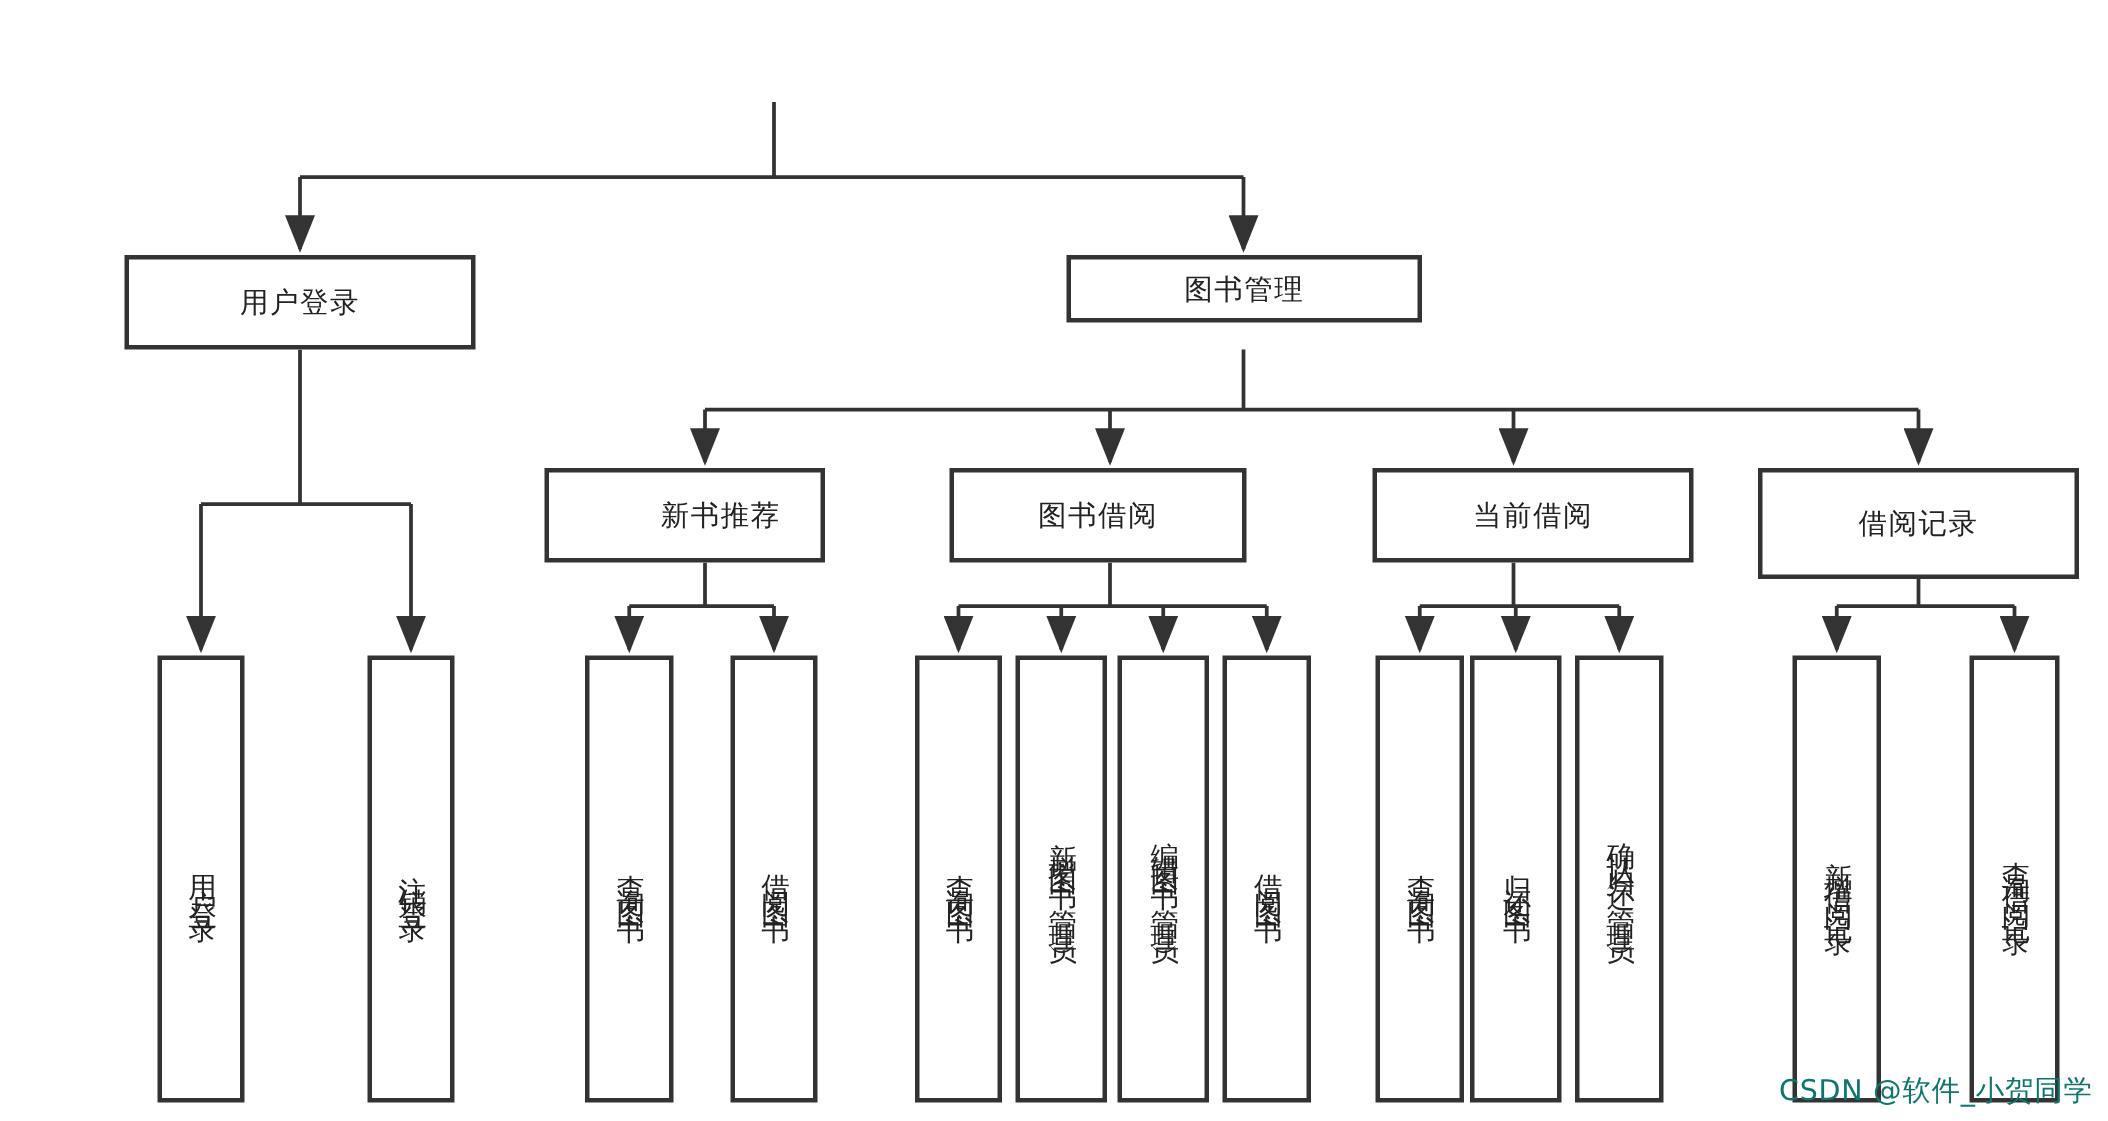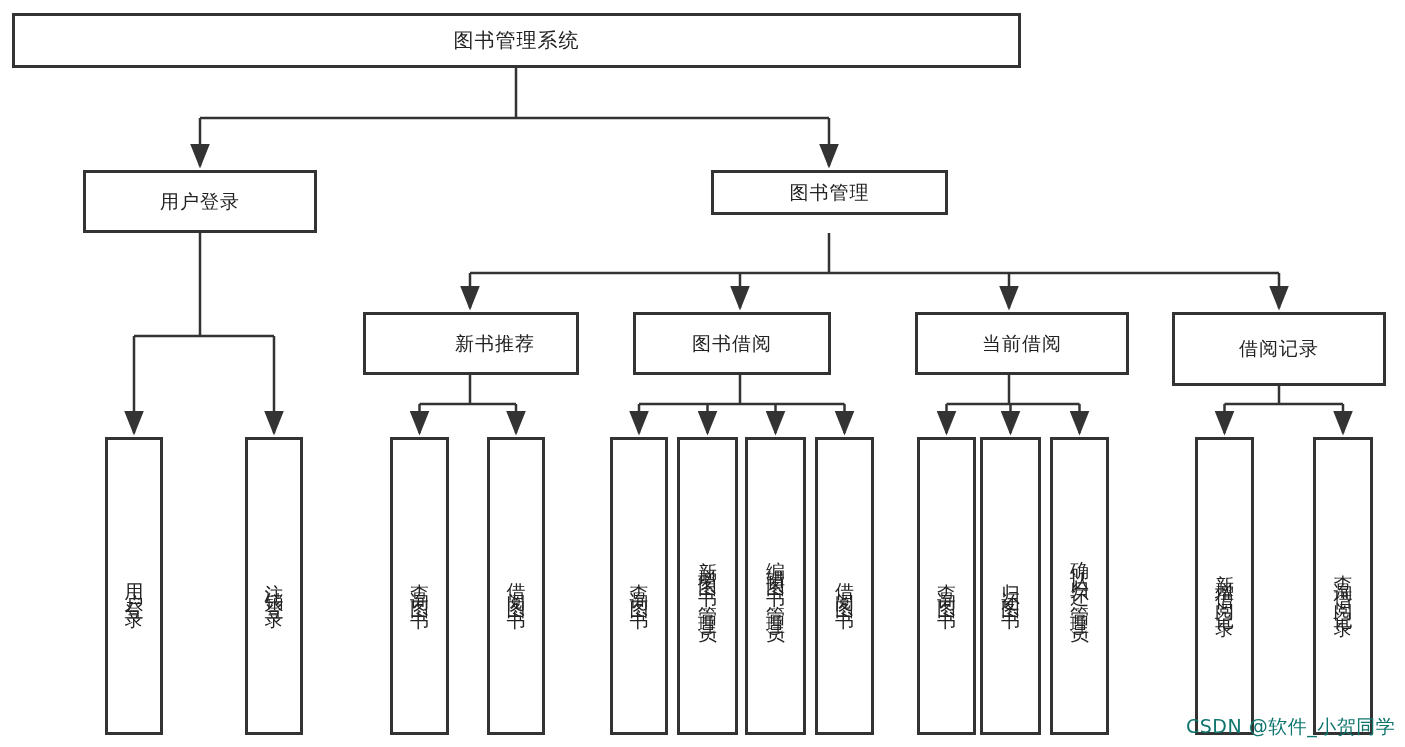--- a/index.html
+++ b/index.html
@@ -82,26 +82,25 @@
 
       <line x1="946.5" y1="404" x2="946.5" y2="433" marker-end="url(#ah)"></line>
       <line x1="1010.5" y1="404" x2="1010.5" y2="433" marker-end="url(#ah)"></line>
       <line x1="1079.5" y1="404" x2="1079.5" y2="433" marker-end="url(#ah)"></line>
 
       <line x1="1224.5" y1="404" x2="1224.5" y2="433" marker-end="url(#ah)"></line>
       <line x1="1343" y1="404" x2="1343" y2="433" marker-end="url(#ah)"></line>
     </g>
   </svg>
 
-  <div class="node root" style="left:12px;top:13px;width:1009px;height:55px;">图书管理系统</div>
 
   <div class="node" style="left:83px;top:170px;width:234px;height:63px;">用户登录</div>
   <div class="node" style="left:711px;top:170px;width:237px;height:45px;">图书管理</div>
 
-  <div class="node" style="left:363px;top:312px;width:216px;height:63px;padding-left:48px;">新书推荐</div>
+  <div class="node" style="left:363px;top:312px;width:187px;height:63px;padding-left:48px;">新书推荐</div>
   <div class="node" style="left:633px;top:312px;width:198px;height:63px;">图书借阅</div>
   <div class="node" style="left:902px;top:312px;width:214px;height:63px;margin-left:13px;">当前借阅</div>
   <div class="node" style="left:1172px;top:312px;width:214px;height:74px;">借阅记录</div>
 
   <div class="node leaf" style="left:105px;top:437px;width:58px;height:298px;">
     <span>用户登录</span>
   </div>
   <div class="node leaf" style="left:245px;top:437px;width:58px;height:298px;">
     <span>注销登录</span>
   </div>

